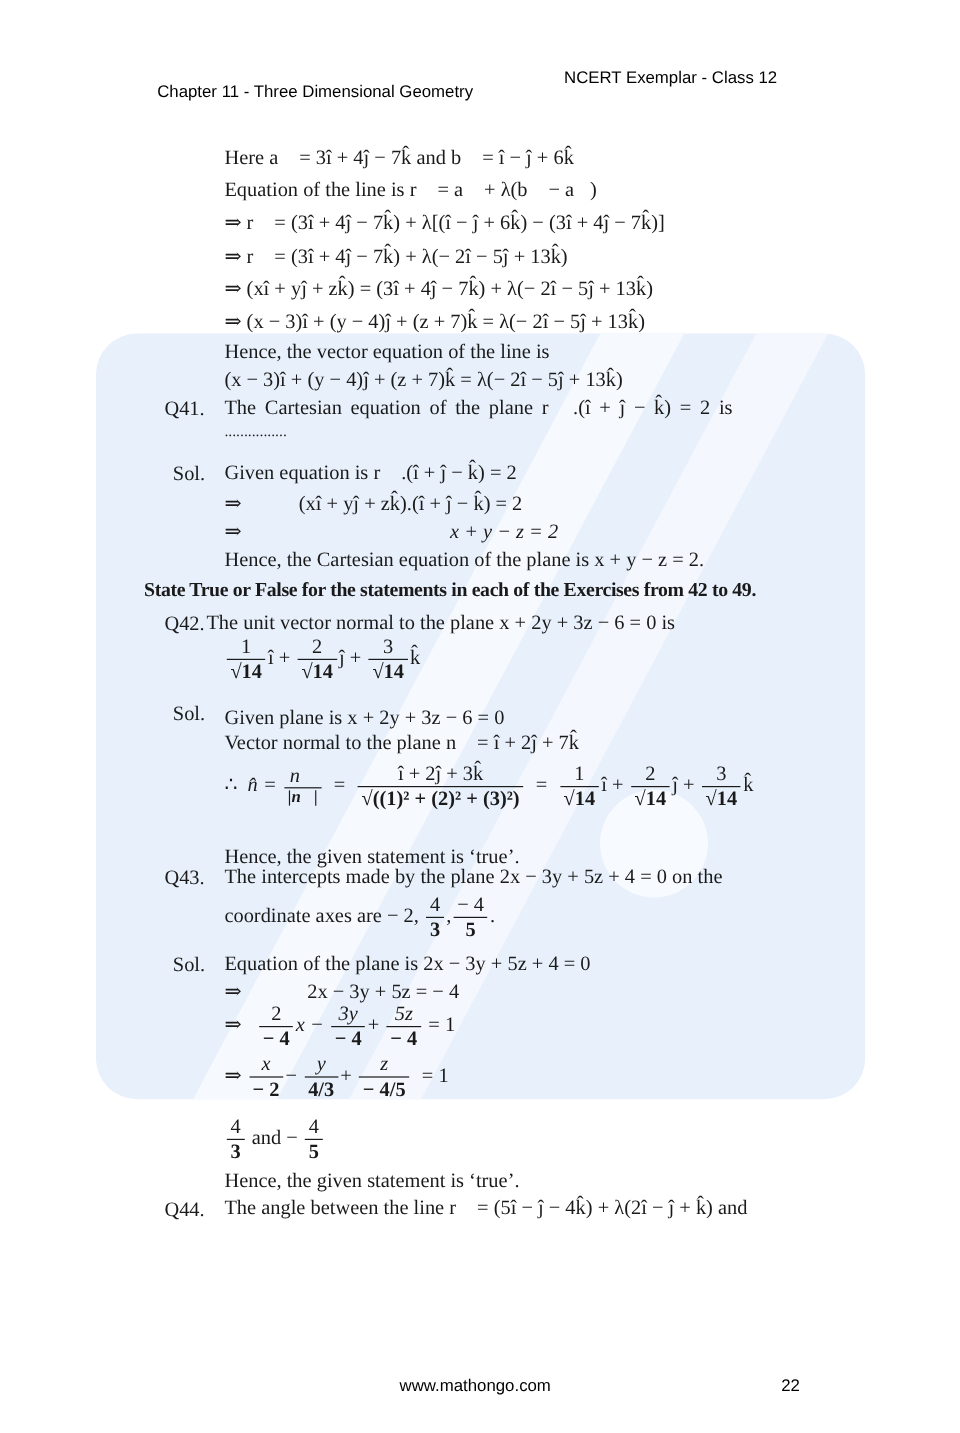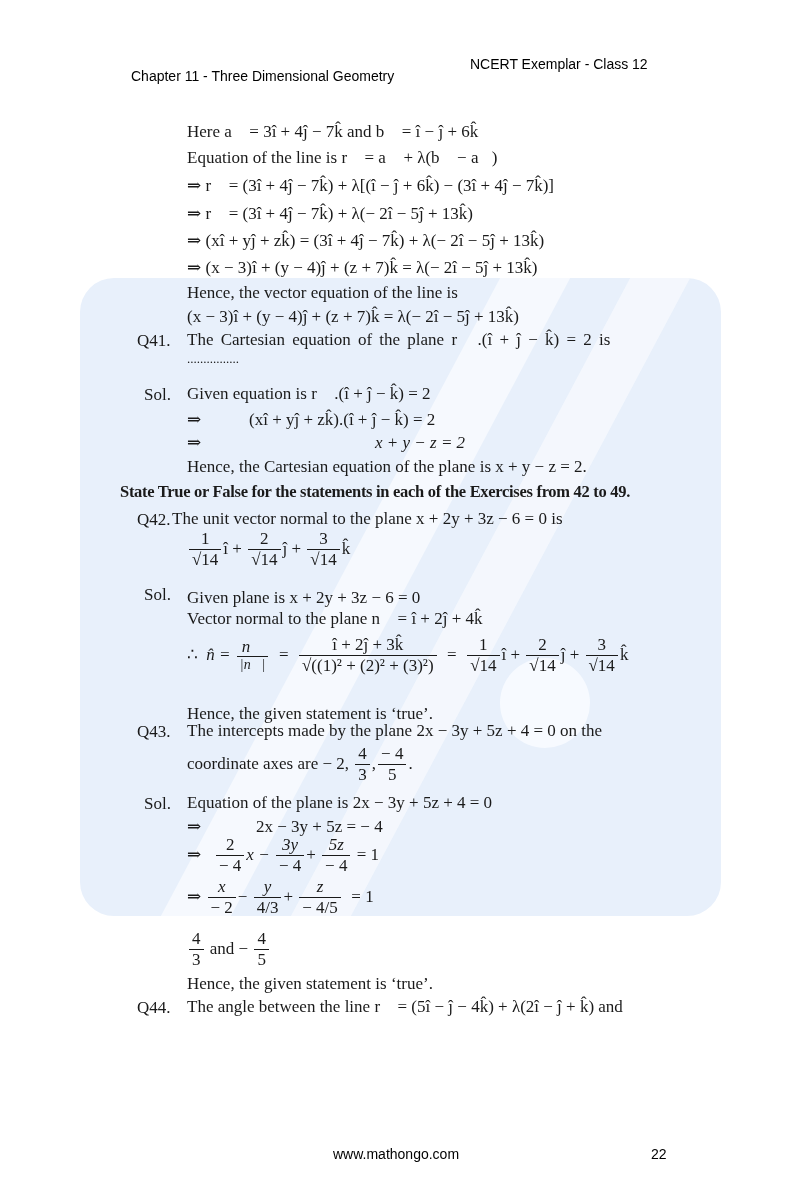--- a/index.html
+++ b/index.html
@@ -24,21 +24,21 @@
   .stripe.s1 { left: 250px; top: 0; width: 70px; height: 640px; }
   .stripe.s2 { left: 380px; top: 0; width: 60px; height: 640px; opacity: .8; }
   .dot { position: absolute; left: 420px; top: 380px; width: 90px; height: 90px; border-radius: 50%; background: #f7faff; }
 
   .line { position: absolute; font-size: 17px; white-space: nowrap; z-index: 1; line-height: 1; }
   .math { font-style: italic; }
   .qlabel { position: absolute; font-weight: normal; font-size: 17px; z-index: 1; }
   .bold { font-weight: bold; }
   .frac { display: inline-block; vertical-align: middle; text-align: center; margin: 0 2px; }
   .frac .num { display: block; border-bottom: 1px solid #1a1a1a; padding: 0 3px; line-height: 1.1; }
-  .frac .den { display: block; line-height: 1.15; padding: 0 3px; }
+  .frac .den { display: block; line-height: 1.15; padding: 0 3px; font-weight: bold; }
 </style>
 </head>
 <body>
 
 <div class="header hdr-left">Chapter 11 - Three Dimensional Geometry</div>
 <div class="header hdr-right">NCERT Exemplar - Class 12</div>
 
 <div class="watermark">
   <div class="stripe s1"></div>
   <div class="stripe s2"></div>
@@ -71,21 +71,21 @@
 <div class="qlabel" style="left:137px;top:510px">Q42.</div>
 <div class="line" style="left:172px;top:510px">The unit vector normal to the plane x + 2y + 3z − 6 = 0 is</div>
 <div class="line" style="left:187px;top:530px">
   <span class="frac"><span class="num">1</span><span class="den">√14</span></span><span>î</span> +
   <span class="frac"><span class="num">2</span><span class="den">√14</span></span><span>ĵ</span> +
   <span class="frac"><span class="num">3</span><span class="den">√14</span></span><span>k̂</span>
 </div>
 
 <div class="qlabel" style="left:144px;top:585px">Sol.</div>
 <div class="line" style="left:187px;top:589px">Given plane is x + 2y + 3z − 6 = 0</div>
-<div class="line" style="left:187px;top:610px">Vector normal to the plane  n⃗ = î + 2ĵ + 4k̂</div>
+<div class="line" style="left:187px;top:610px">Vector normal to the plane  n⃗ = î + 2ĵ + 7k̂</div>
 <div class="line" style="left:187px;top:636px">
   <span>∴</span>&nbsp;
   <span class="math">n̂ =</span>
   <span class="frac"><span class="num math">n⃗</span><span class="den math" style="font-size:14px">|n⃗|</span></span>
   &nbsp;=&nbsp;
   <span class="frac"><span class="num">î + 2ĵ + 3k̂</span><span class="den">√((1)² + (2)² + (3)²)</span></span>
   &nbsp;=&nbsp;
   <span class="frac"><span class="num">1</span><span class="den">√14</span></span><span>î</span> +
   <span class="frac"><span class="num">2</span><span class="den">√14</span></span><span>ĵ</span> +
   <span class="frac"><span class="num">3</span><span class="den">√14</span></span><span>k̂</span>

